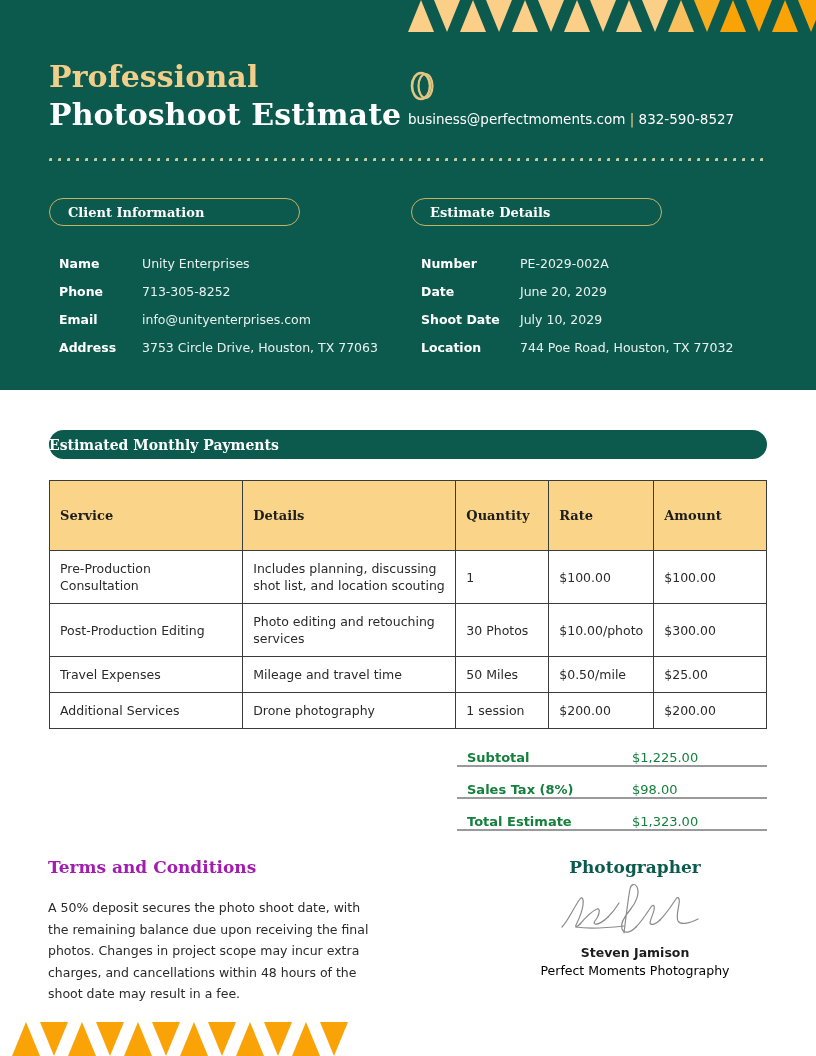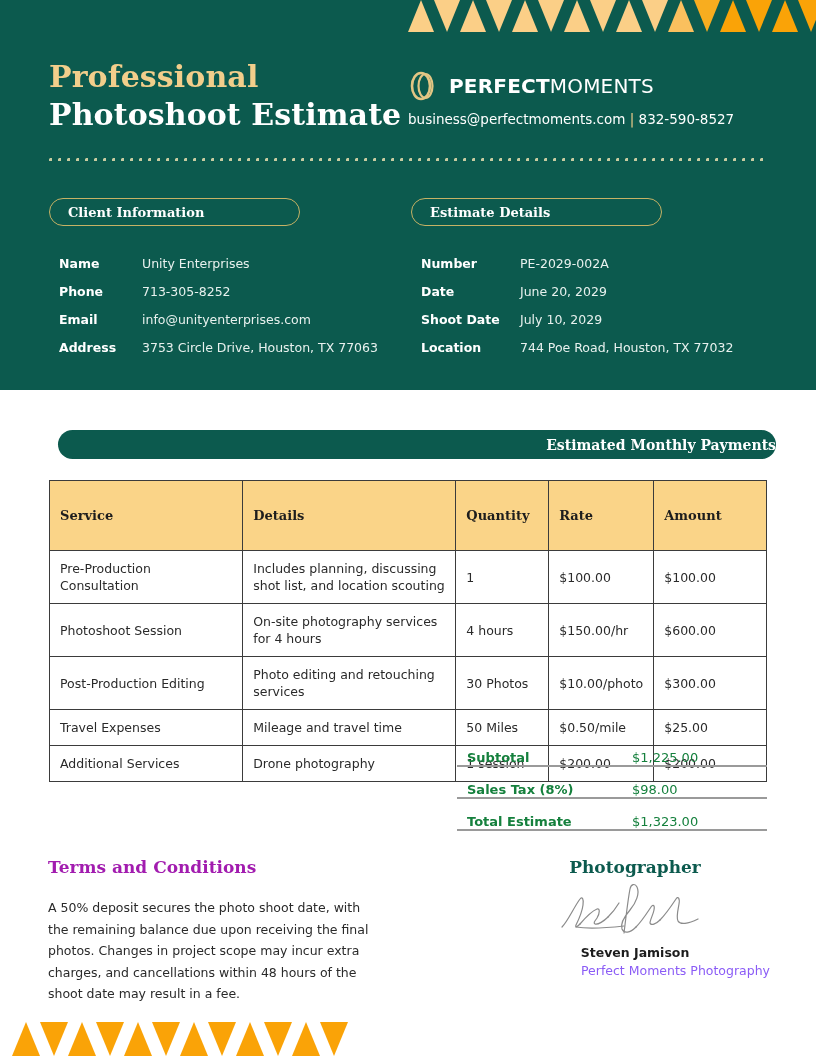--- a/index.html
+++ b/index.html
@@ -68,23 +68,23 @@
   .info.left  { left: 59px;  top: 256px; }
   .info.right { left: 421px; top: 256px; }
   .info-row { display: flex; align-items: baseline; height: 28px; }
   .info-label { font-weight: bold; white-space: nowrap; }
   .info-val { color: #e8f1ee; white-space: nowrap; }
   .info.left  .info-label { width: 83px; }
   .info.right .info-label { width: 99px; }
 
   
   .banner {
-    position: absolute; left: 58px; top: 430px; width: 718px; height: 29px;
+    position: absolute; left: 49px; top: 430px; width: 718px; height: 29px;
     background: #0c5a4e; border-radius: 15px;
-    display: flex; align-items: center; justify-content: flex-end;
+    display: flex; align-items: center; justify-content: flex-start;
     font-family: "DejaVu Serif", serif; font-weight: bold; font-size: 14px; color: #ffffff;
   }
 
   
   .tbl { position: absolute; left: 49px; top: 480px; width: 718px; border-collapse: collapse; }
   .tbl th, .tbl td { border: 1px solid #3b3b3b; vertical-align: middle; }
   .tbl thead th {
     background: #FAD488; color: #1d1d1d;
     font-family: "DejaVu Serif", serif; font-weight: bold; font-size: 13px;
     text-align: left; padding: 27px 10px; height: 33px;
@@ -116,21 +116,21 @@
   }
   .terms-b { font-size: 12.5px; line-height: 21.5px; color: #2a2a2a; }
 
   .signblock { position: absolute; left: 500px; top: 857px; width: 270px; text-align: center; }
   .sign-h {
     font-family: "DejaVu Serif", serif; font-weight: bold; font-size: 17px;
     color: #0c5a4e; 
   }
   .sign-svg { display: block; margin: 0 auto; }
   .sign-name { font-size: 12.5px; font-weight: bold; color: #1d1d1d; margin-top: 2px; }
-  .sign-org { font-size: 12.5px; color: #8b5cf6; margin-top: 3px; text-align: right; }
+  .sign-org { font-size: 12.5px; color: #000000; margin-top: 3px; }
 </style>
 </head>
 <body>
 
 <div class="page">
 
   <div class="hero">
 
     <div class="tri-top">
         <div class="tri up" style="background: rgb(251, 207, 135);"></div>
@@ -156,23 +156,20 @@
       <div class="title-2">Photoshoot Estimate</div>
     </div>
 
     <div class="brand">
       <div class="brand-mark">
         <svg width="30" height="32" viewBox="0 0 30 32" aria-hidden="true">
           <ellipse cx="13" cy="16" rx="9" ry="13" fill="none" stroke="#E3C684" stroke-width="2.6"></ellipse>
           <ellipse cx="17.5" cy="16" rx="7" ry="12" fill="none" stroke="#E3C684" stroke-width="2.2"></ellipse>
         </svg>
       </div>
-      <div class="brand-name">
-        <b>PERFECT</b><span>MOMENTS</span>
-      </div>
     </div>
 
     <div class="brand-contact">
       <span>business@perfectmoments.com</span>
       <span class="sep">|</span>
       <span>832-590-8527</span>
     </div>
 
     <div class="dots"></div>
 
@@ -236,27 +233,20 @@
         <th class="c-amount">Amount</th>
       </tr>
     </thead>
     <tbody>
       <tr>
         <td>Pre-Production Consultation</td>
         <td>Includes planning, discussing shot list, and location scouting</td>
         <td>1</td>
         <td>$100.00</td>
         <td>$100.00</td>
-      </tr>
-      <tr>
-        <td>Photoshoot Session</td>
-        <td>On-site photography services for 4 hours</td>
-        <td>4 hours</td>
-        <td>$150.00/hr</td>
-        <td>$600.00</td>
       </tr>
       <tr>
         <td>Post-Production Editing</td>
         <td>Photo editing and retouching services</td>
         <td>30 Photos</td>
         <td>$10.00/photo</td>
         <td>$300.00</td>
       </tr>
       <tr>
         <td>Travel Expenses</td>

